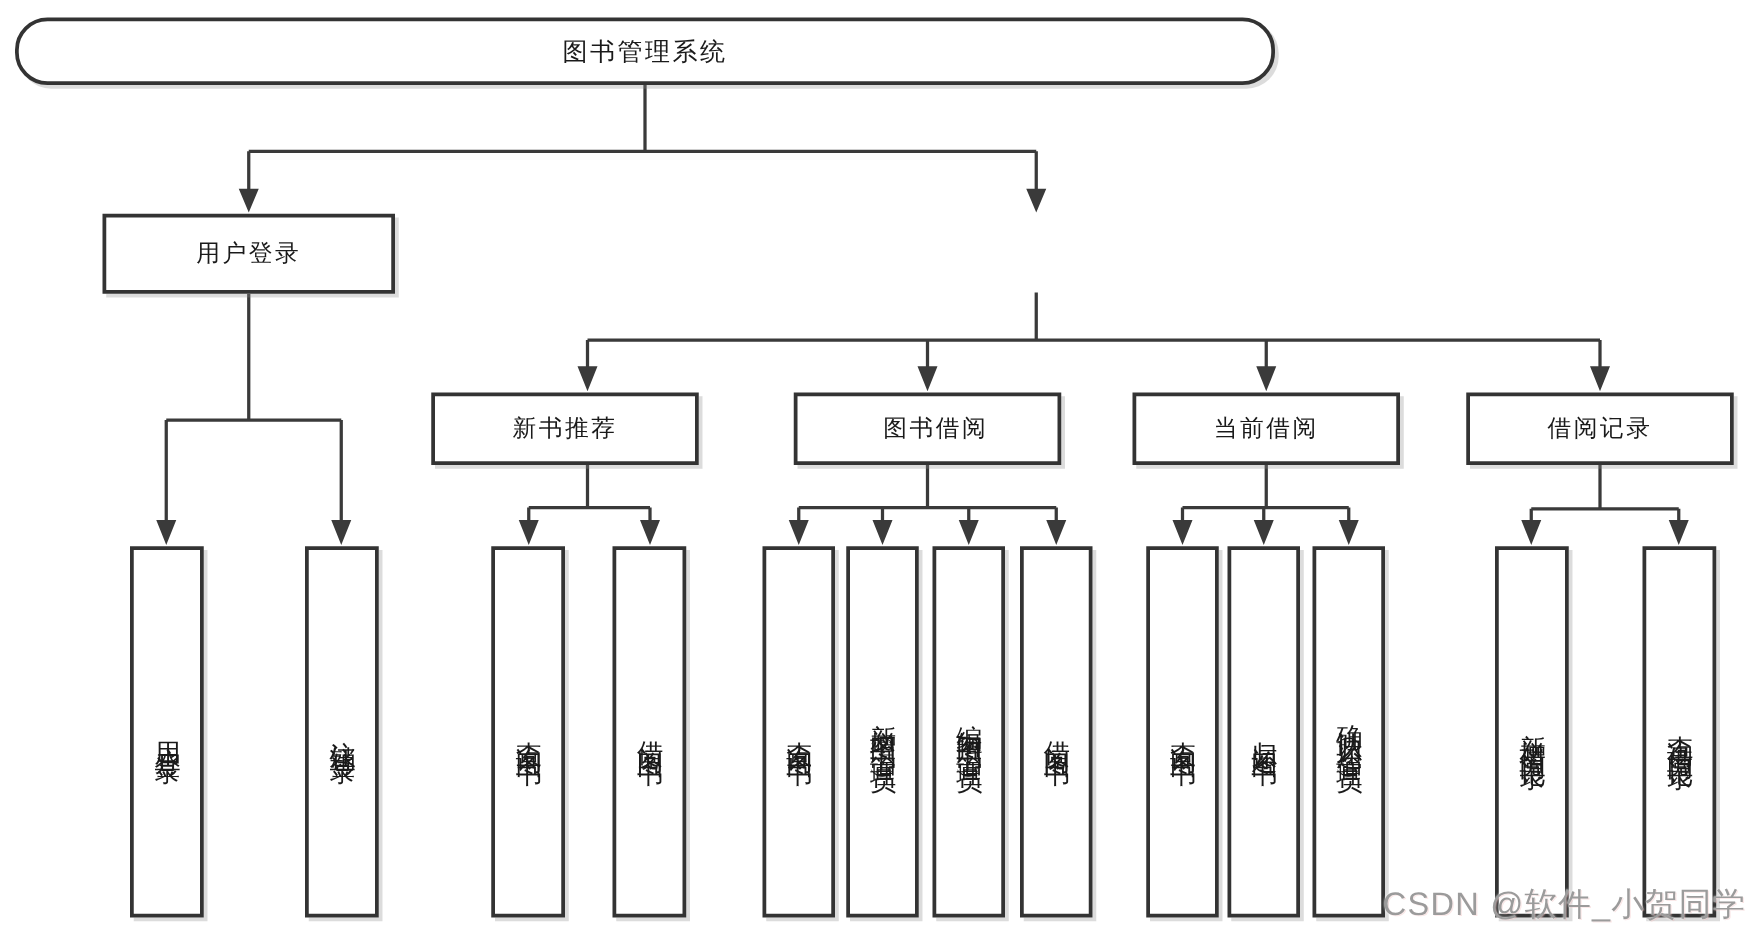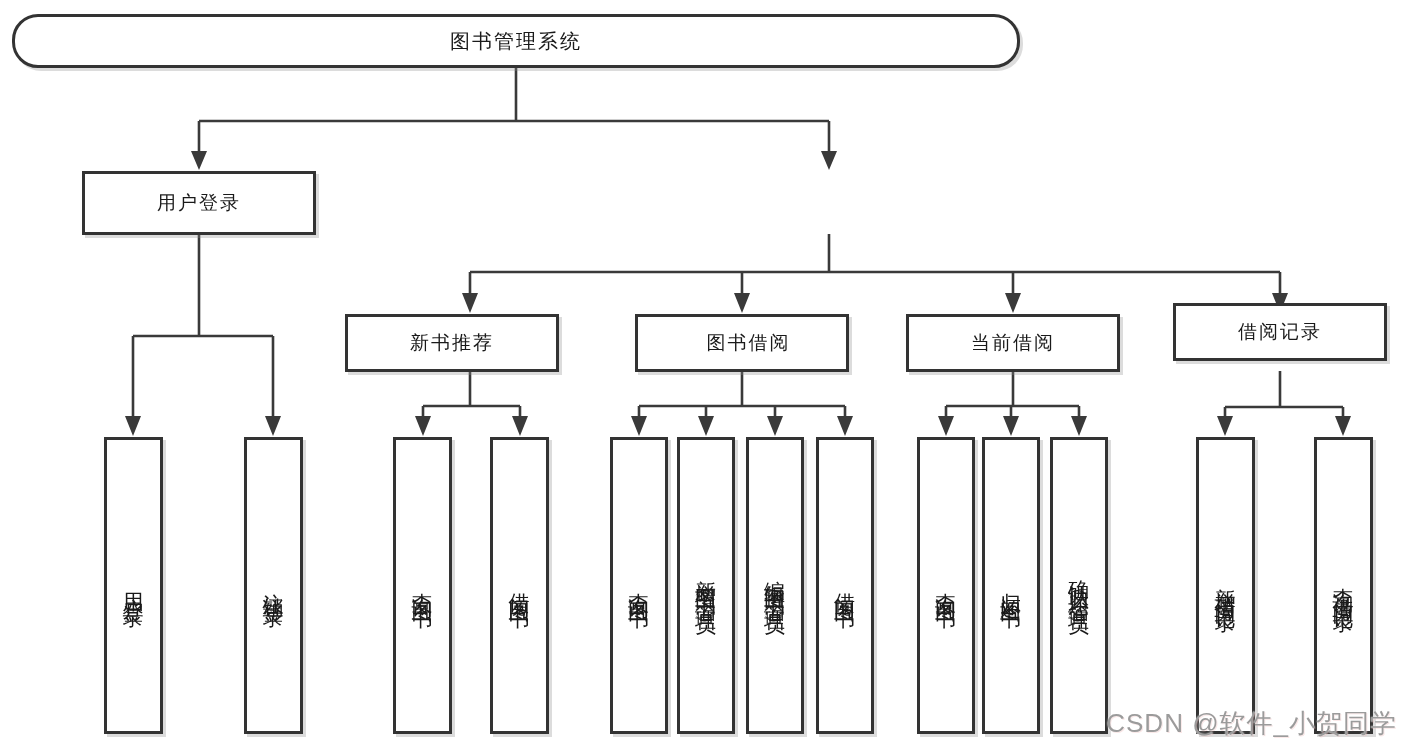--- a/index.html
+++ b/index.html
@@ -83,21 +83,21 @@
     </g>
   </svg>
 
   <div class="node h" style="left:12px; top:14px; width:1008px; height:54px; font-size:20px;border-radius:26px;">图书管理系统</div>
 
   <div class="node h" style="left:82px; top:171px; width:234px; height:64px;">用户登录</div>
 
   <div class="node h" style="left:345px; top:314px; width:214px; height:58px;">新书推荐</div>
   <div class="node h" style="left:635px; top:314px; width:214px; height:58px;padding-left:13px;">图书借阅</div>
   <div class="node h" style="left:906px; top:314px; width:214px; height:58px;">当前借阅</div>
-  <div class="node h" style="left:1173px; top:303px; width:214px; height:58px;">借阅记录</div>
+  <div class="node h" style="left:1173px; top:314px; width:214px; height:58px;">借阅记录</div>
 
   <div class="node leaf" style="left:104px; top:437px; width:59px; height:297px;">用户登录</div>
   <div class="node leaf" style="left:244px; top:437px; width:59px; height:297px;">注销登录</div>
 
   <div class="node leaf" style="left:393px; top:437px; width:59px; height:297px;">查询图书</div>
   <div class="node leaf" style="left:490px; top:437px; width:59px; height:297px;">借阅图书</div>
 
   <div class="node leaf" style="left:610px; top:437px; width:58px; height:297px;">查询图书</div>
   <div class="node leaf" style="left:677px; top:437px; width:58px; height:297px;">新增图书（管理员）</div>
   <div class="node leaf" style="left:746px; top:437px; width:58px; height:297px;">编辑图书（管理员）</div>

